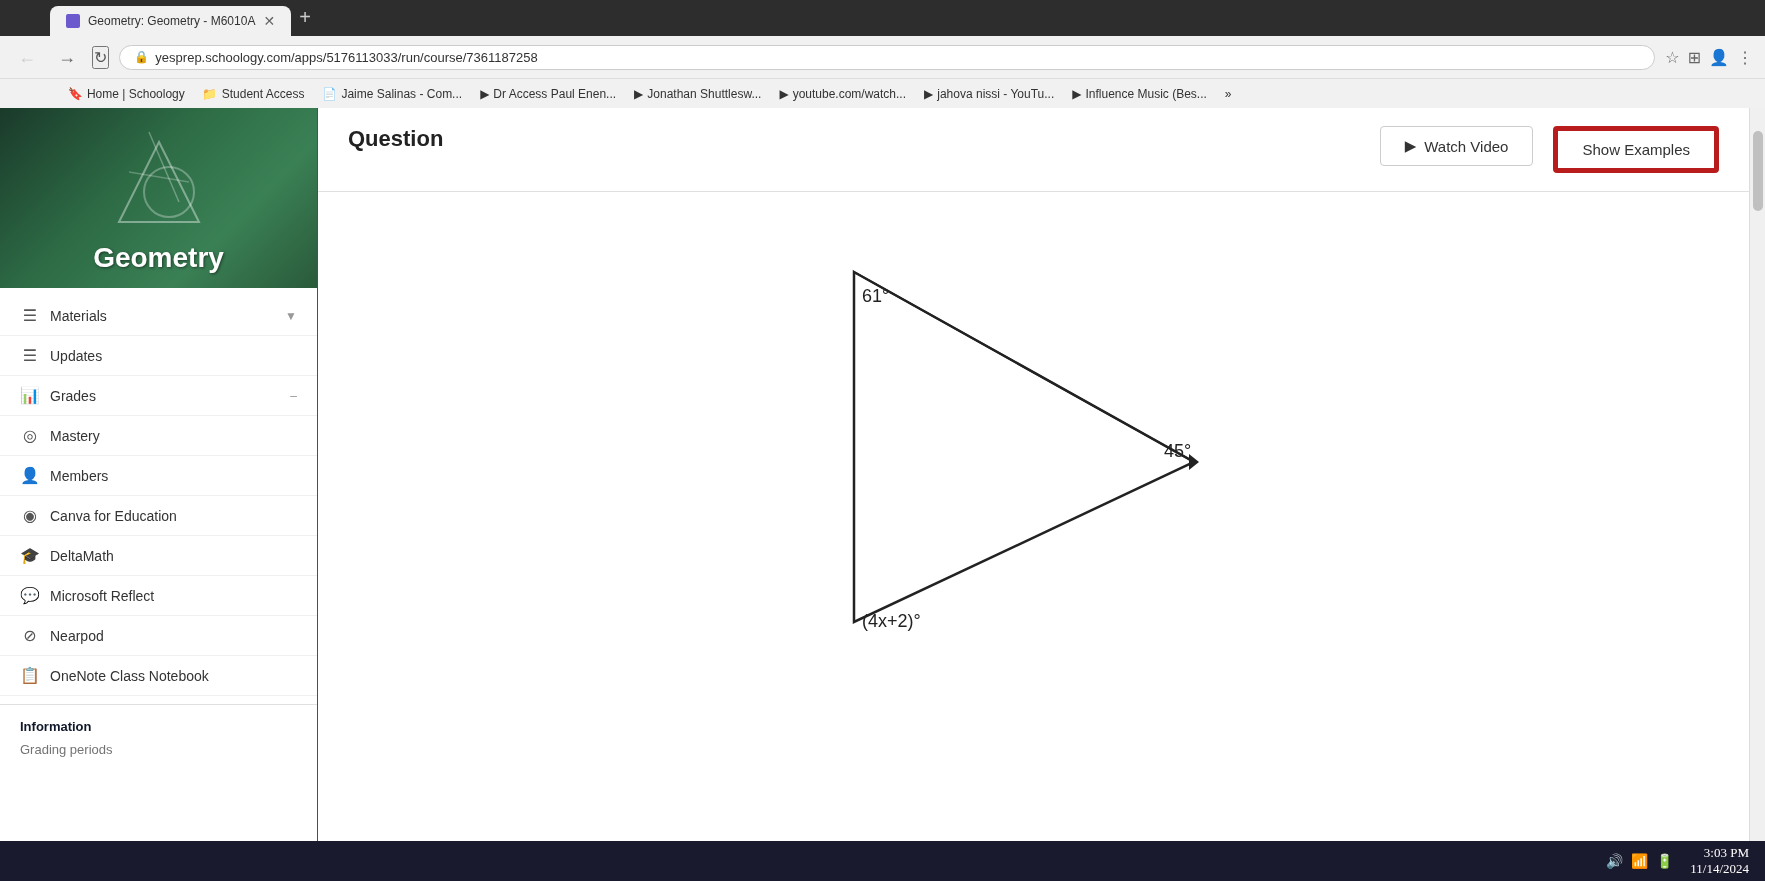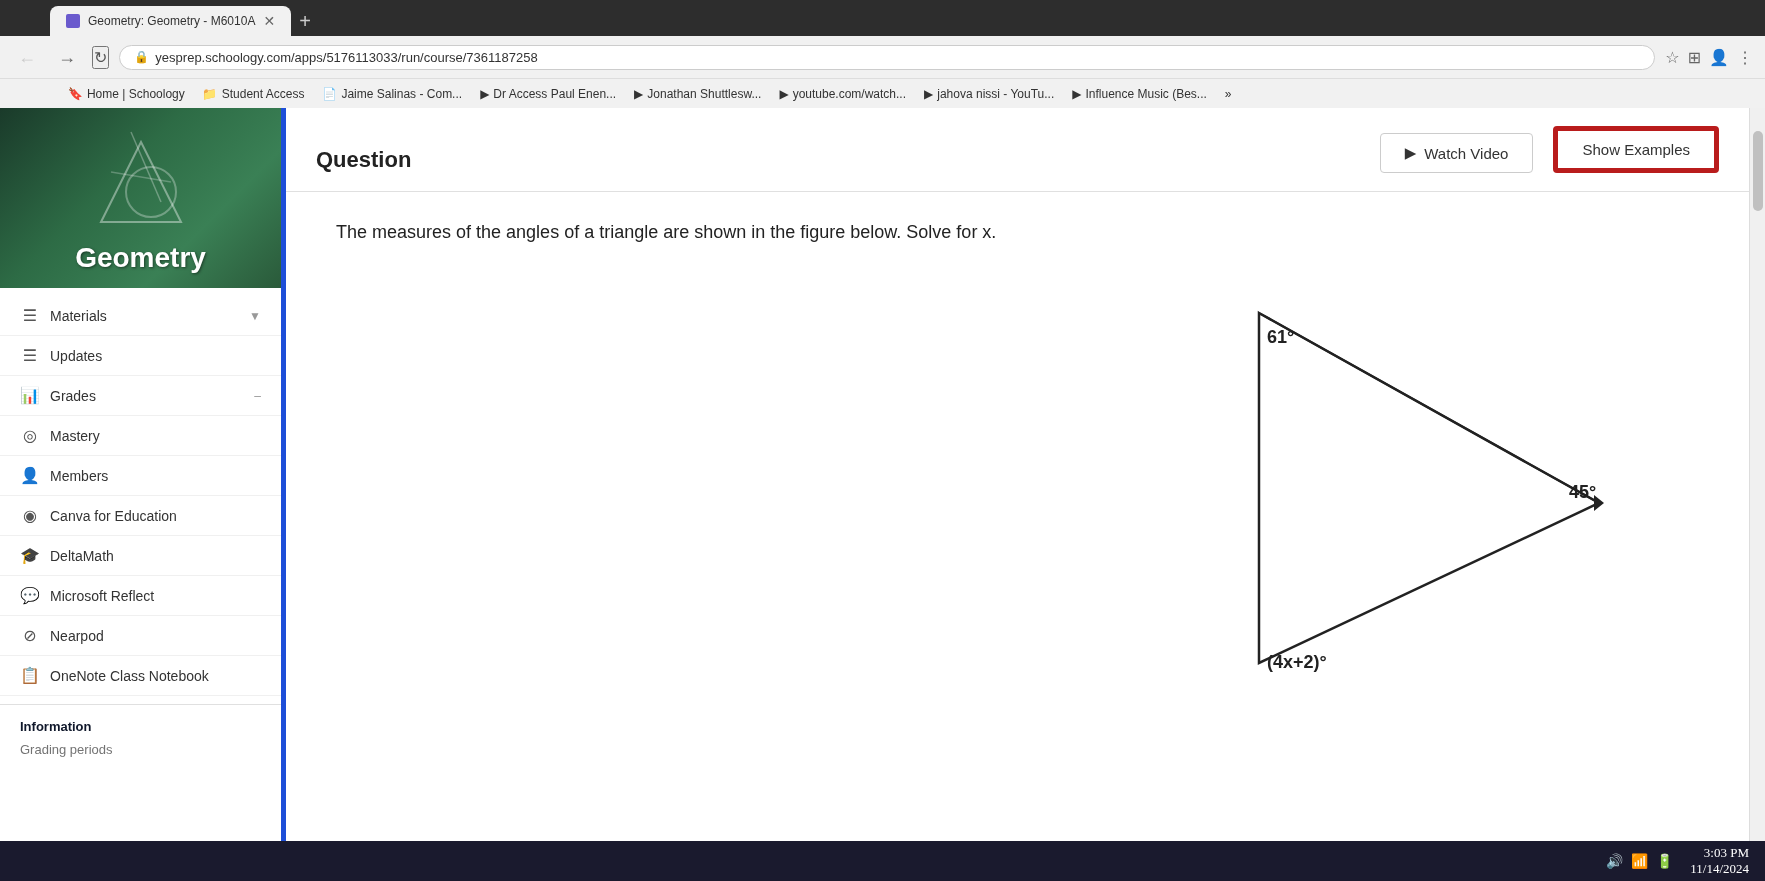--- a/index.html
+++ b/index.html
@@ -5,21 +5,21 @@
     * { margin: 0; padding: 0; box-sizing: border-box; }
     body { font-family: Arial, sans-serif; background: #2d2d2d; width: 1765px; height: 881px; overflow: hidden; }
 
     
     .browser-chrome {
       background: #3c3c3c;
       width: 100%;
     }
     .tab-bar {
       display: flex;
-      align-items: center;
+      align-items: flex-start;
       background: #2d2d2d;
       padding: 6px 0 0 50px;
       height: 36px;
     }
     .tab {
       background: #f1f1f1;
       border-radius: 8px 8px 0 0;
       padding: 6px 16px;
       display: flex;
       align-items: center;
@@ -107,23 +107,23 @@
 
     
     .main-layout {
       display: flex;
       height: calc(881px - 36px - 42px - 30px);
       background: white;
     }
 
     
     .sidebar {
-      width: 286px;
+      width: 318px;
       background: #fff;
-      border-right: 5px solid #1d4ed8;
+      border-right: 1px solid #1d4ed8;
       flex-shrink: 0;
       overflow: hidden;
     }
     .sidebar-header {
       background: #2d5a3d;
       width: 100%;
       height: 180px;
       display: flex;
       align-items: center;
       justify-content: center;
@@ -182,21 +182,21 @@
     
     .content-area {
       flex: 1;
       background: #fff;
       overflow-y: auto;
       padding: 0;
     }
 
     .question-header {
       display: flex;
-      align-items: flex-end;
+      align-items: flex-start;
       padding: 18px 30px;
       border-bottom: 1px solid #e0e0e0;
       gap: 20px;
     }
     .question-title {
       font-size: 22px;
       font-weight: bold;
       color: #222;
       flex: 1;
     }
@@ -227,23 +227,22 @@
     }
     .question-text {
       font-size: 18px;
       color: #222;
       margin-bottom: 30px;
     }
 
     
     .triangle-container {
       display: flex;
-      justify-content: flex-end;
+      justify-content: center;
       margin-top: 10px;
-      font-weight: bold;
     }
 
     
     .scrollbar-area {
       width: 16px;
       background: #f0f0f0;
       border-left: 1px solid #ddd;
       position: relative;
     }
     .scrollbar-thumb {
@@ -421,21 +420,20 @@
       <button class="btn-watch-video">
         <span>▶</span>
         <span>Watch Video</span>
       </button>
       <button class="btn-show-examples">
         <span>Show Examples</span>
       </button>
     </div>
 
     <div class="question-body">
-      <p class="question-text">The measures of the angles of a triangle are shown in the figure below. Solve for x.</p>
 
       <div class="triangle-container">
         <svg width="520" height="440" viewBox="0 0 520 440">
 
           <polygon points="80,40 420,230 80,390" fill="none" stroke="#222" stroke-width="2.5"></polygon>
 
           <line x1="80" y1="40" x2="420" y2="230" stroke="#222" stroke-width="2"></line>
 
           <text x="88" y="70" font-size="18" font-family="Arial" fill="#222">61°</text>
 

